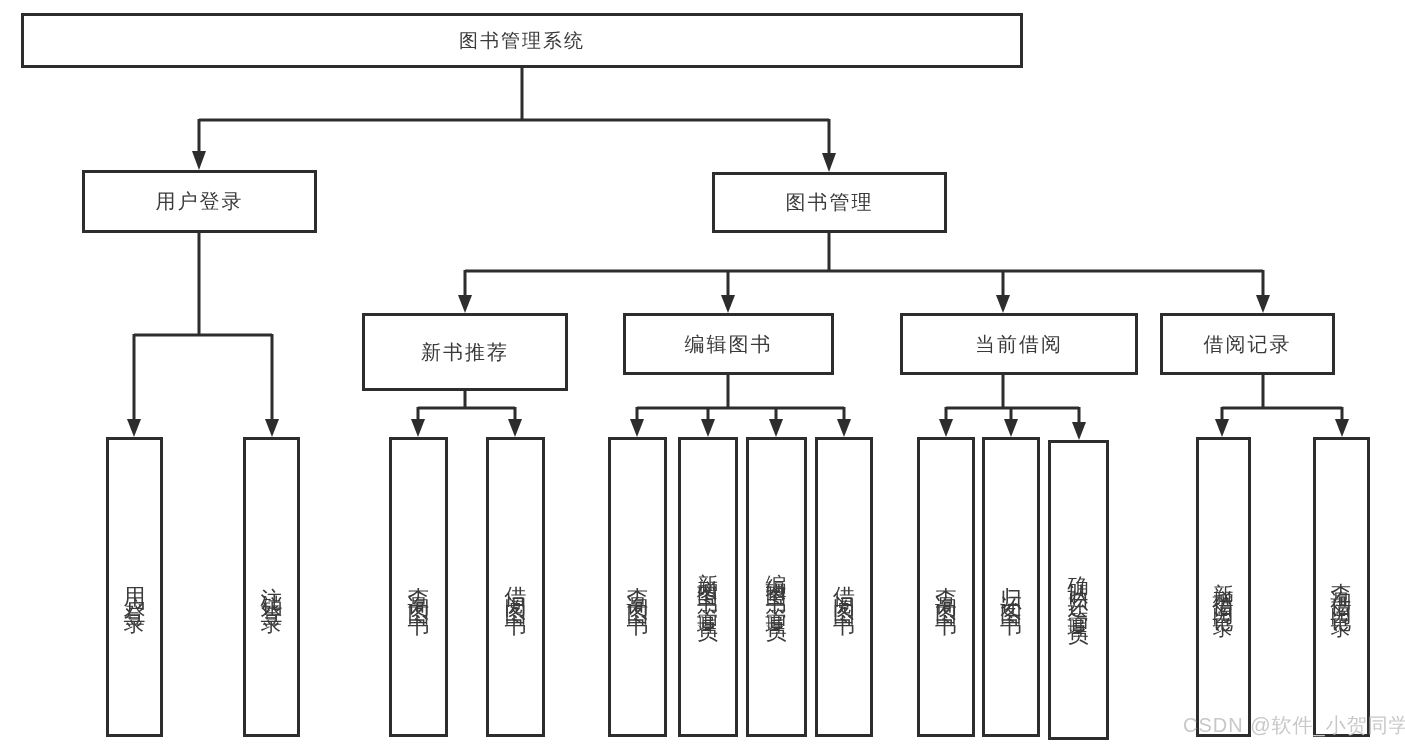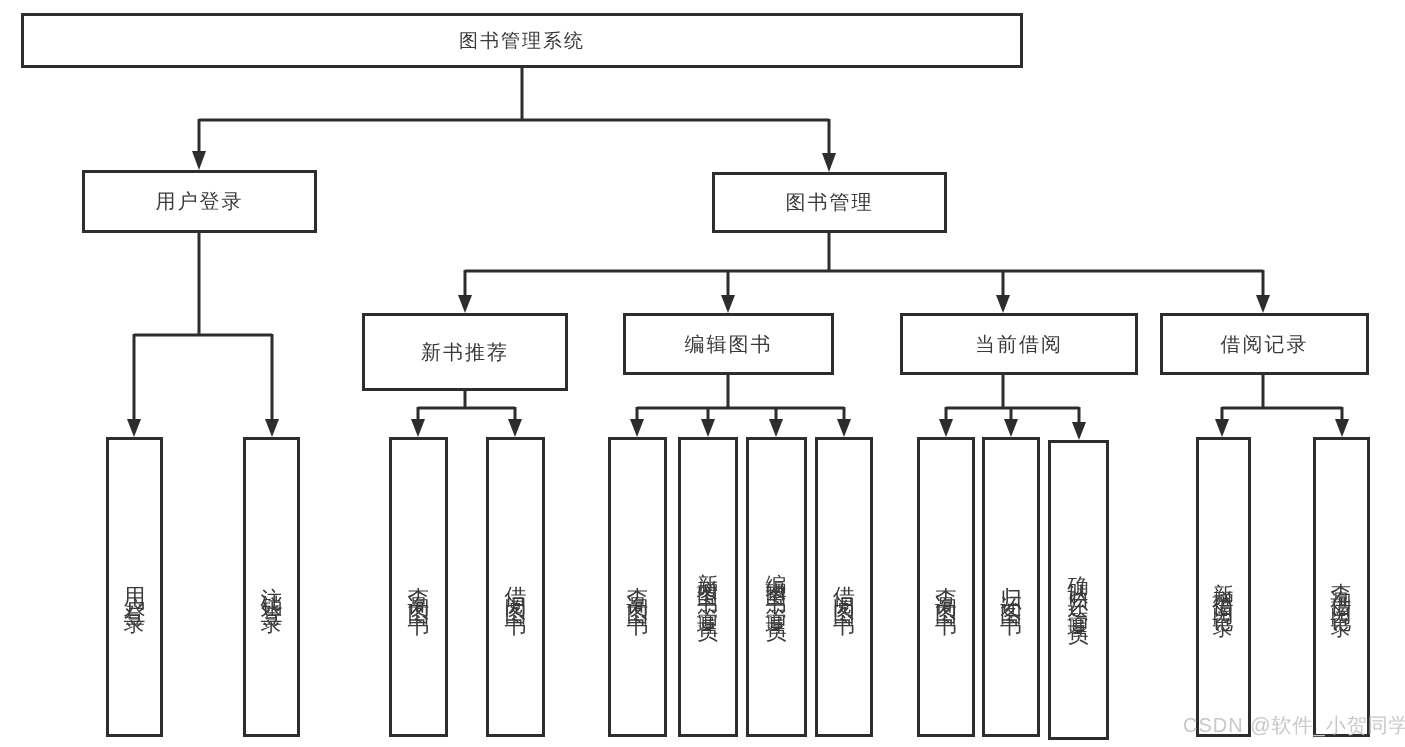--- a/index.html
+++ b/index.html
@@ -120,21 +120,21 @@
 
   <div class="node h" style="left:362px; top:313px; width:206px; height:78px;">
     <span>新书推荐</span>
   </div>
   <div class="node h" style="left:623px; top:313px; width:211px; height:62px;">
     <span>编辑图书</span>
   </div>
   <div class="node h" style="left:900px; top:313px; width:238px; height:62px;">
     <span>当前借阅</span>
   </div>
-  <div class="node h" style="left:1160px; top:313px; width:209px; height:62px;">
+  <div class="node h" style="left:1160px; top:313px; width:175px; height:62px;">
     <span>借阅记录</span>
   </div>
 
   <div class="node v" style="left:106px; top:437px; width:57px; height:300px;">
     <span>用户登录</span>
   </div>
   <div class="node v" style="left:243px; top:437px; width:57px; height:300px;">
     <span>注销登录</span>
   </div>
 

